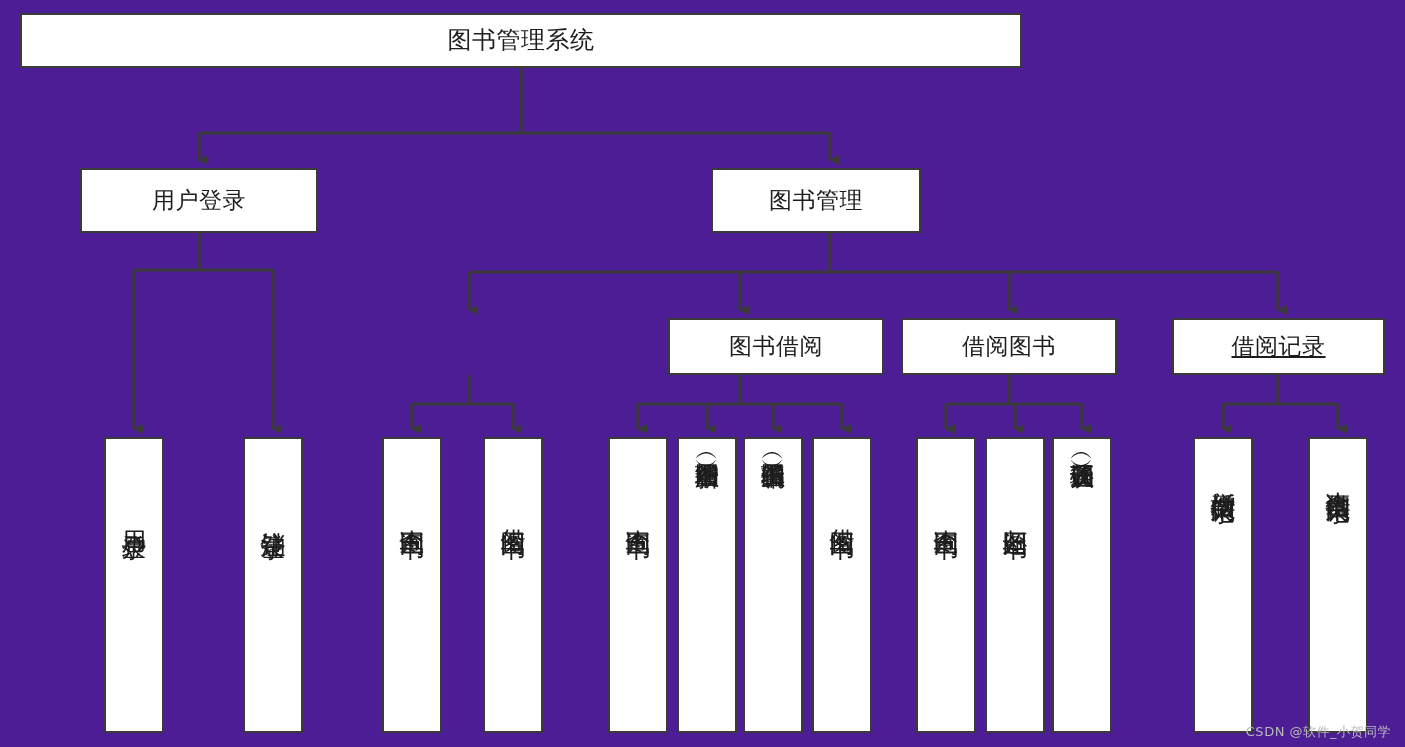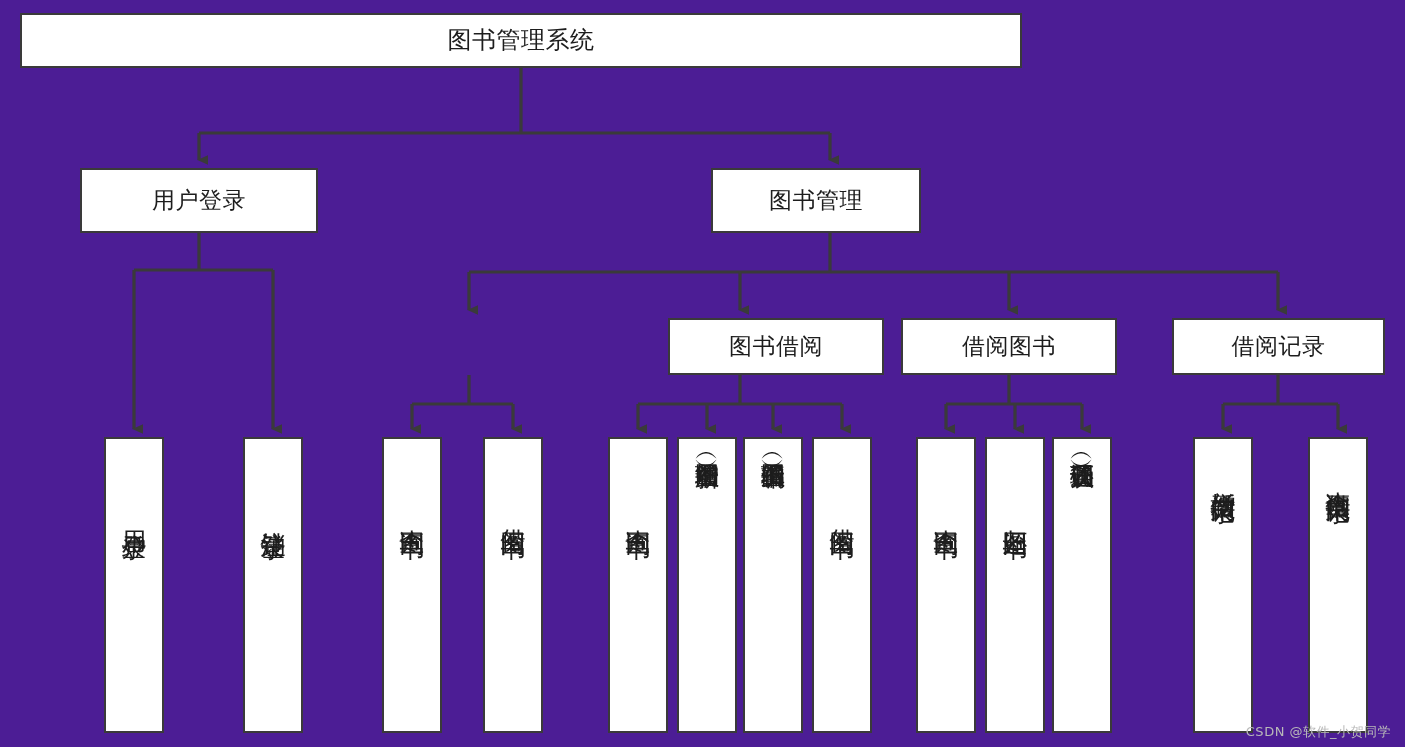--- a/index.html
+++ b/index.html
@@ -144,21 +144,21 @@
   <div class="node h" style="left:711px; top:168px; width:210px; height:65px;">
     <span class="lbl">图书管理</span>
   </div>
 
   <div class="node h" style="left:668px; top:318px; width:216px; height:57px;">
     <span class="lbl">图书借阅</span>
   </div>
   <div class="node h" style="left:901px; top:318px; width:216px; height:57px;">
     <span class="lbl">借阅图书</span>
   </div>
-  <div class="node h" style="left:1172px; top:318px; width:213px; height:57px;">
+  <div class="node h" style="left:1172px; top:318px; width:213px; height:57px;text-decoration:underline;">
     <span class="lbl">借阅记录</span>
   </div>
 
   <div class="node v" style="left:104px; top:437px; width:60px; height:296px; padding-top:72px;">
     <span class="lbl">用户登录</span>
   </div>
   <div class="node v" style="left:243px; top:437px; width:60px; height:296px; padding-top:72px;">
     <span class="lbl">注销登录</span>
   </div>
 

